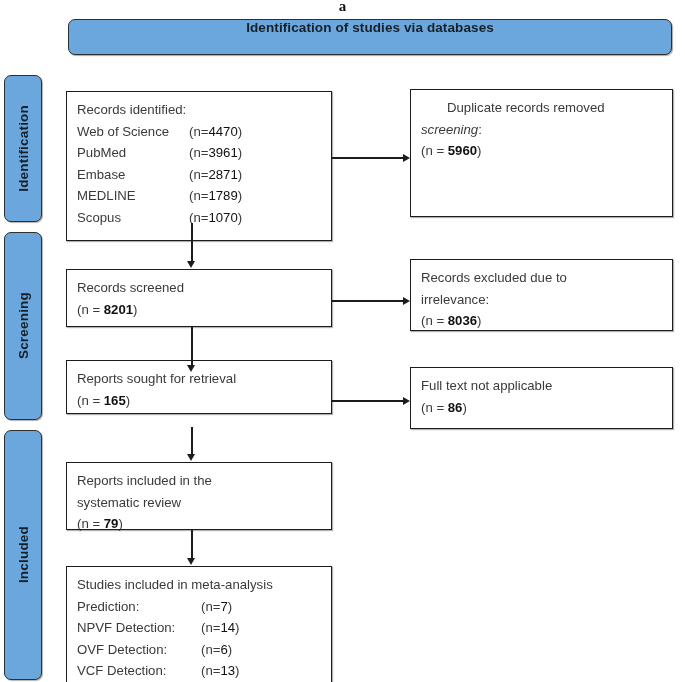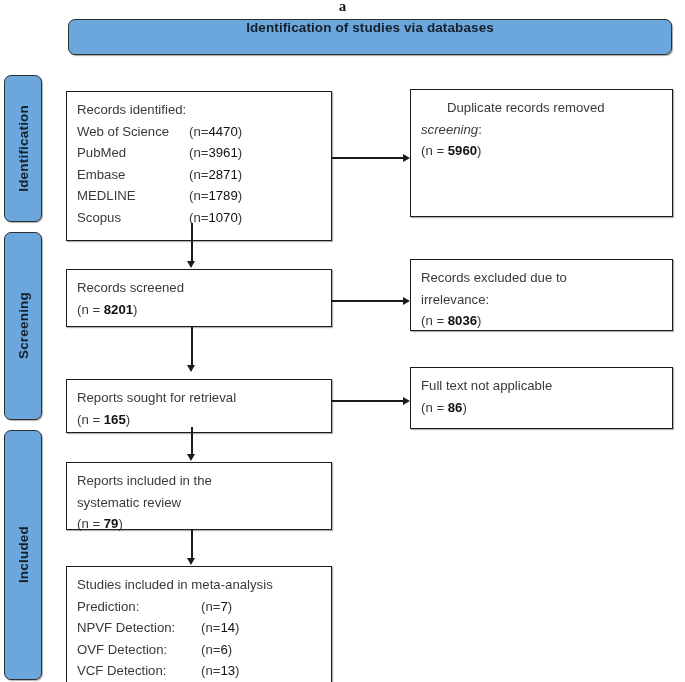--- a/index.html
+++ b/index.html
@@ -62,21 +62,21 @@
   .row .v{color:#3a3a3a;}
   .row .v b{color:#111;font-weight:normal;}
   .w1 .k{width:112px;}
   .w2 .k{width:124px;}
 
   
   #box-records-identified{left:66px;top:73px;width:266px;height:150px;margin-top:18px;}
   #box-records-removed{left:410px;top:89px;width:263px;height:128px;}
   #box-records-screened{left:66px;top:269px;width:266px;height:58px;}
   #box-records-excluded{left:410px;top:259px;width:263px;height:72px;}
-  #box-reports-sought{left:66px;top:379px;width:266px;height:54px;}
+  #box-reports-sought{left:66px;top:360px;width:266px;height:54px;}
   #box-fulltext-na{left:410px;top:367px;width:263px;height:62px;}
   #box-reports-included{left:66px;top:462px;width:266px;height:68px;}
   #box-meta-analysis{left:66px;top:566px;width:266px;height:120px;}
 
   
   .vline{position:absolute;width:1.6px;background:#1c1c1c;}
   .hline{position:absolute;height:1.6px;background:#1c1c1c;}
   .arrow-down{
     position:absolute;width:0;height:0;
     border-left:4.5px solid transparent;border-right:4.5px solid transparent;

